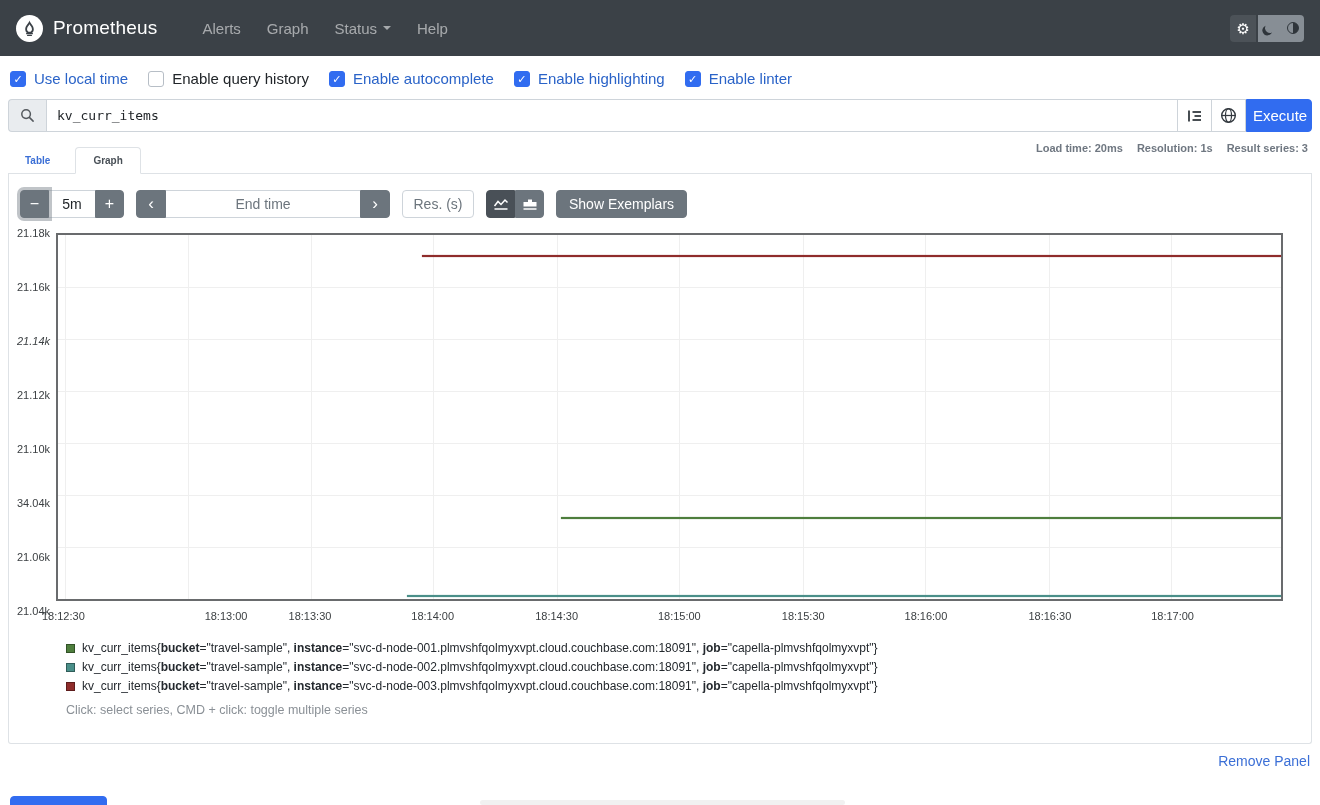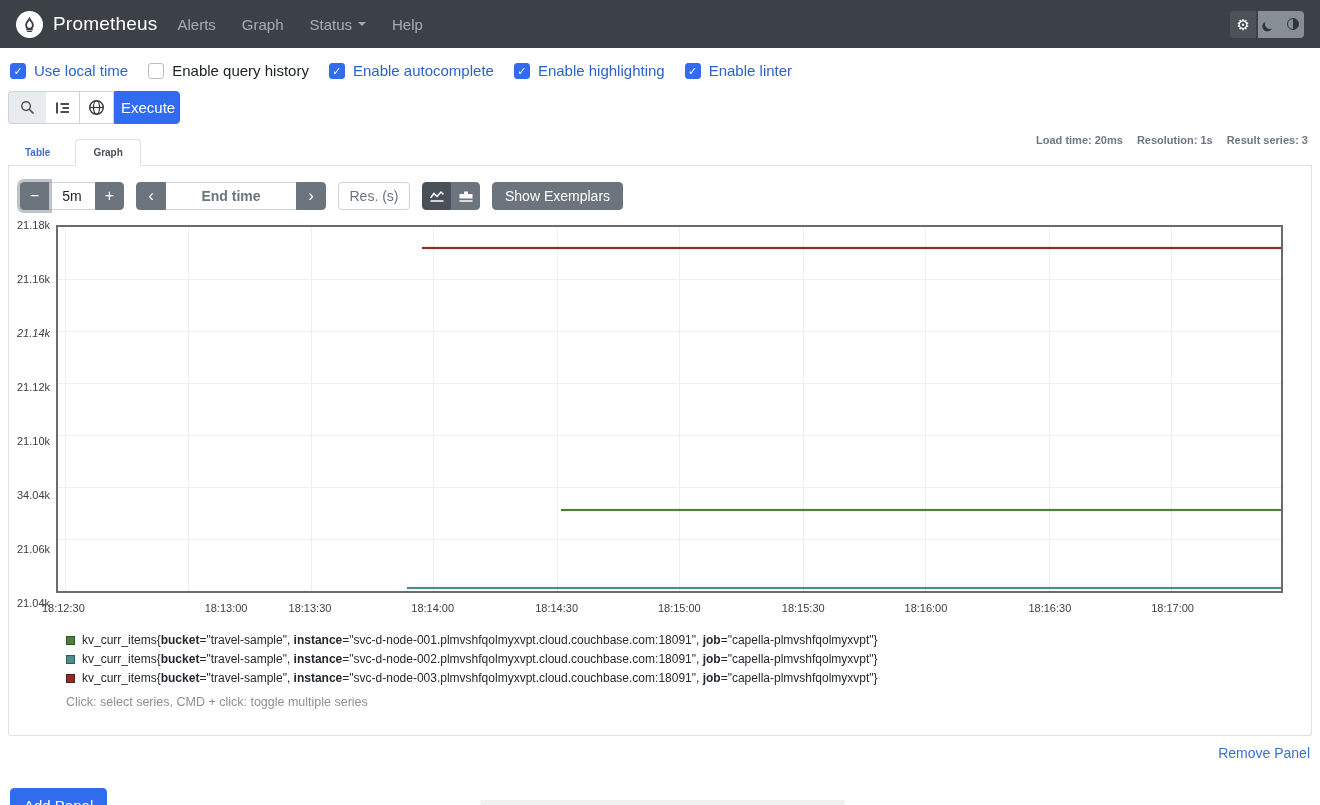--- a/index.html
+++ b/index.html
@@ -5,21 +5,21 @@
   * { box-sizing: border-box; }
   html,body { margin:0; padding:0; }
   body {
     width:1320px; height:805px; overflow:hidden;
     background:#fff; color:#212529;
     font-family:"Liberation Sans", sans-serif;
     position:relative;
   }
 
   
-  .navbar { height:48px; background:#3b4147; display:flex; align-items:center; padding:0 16px; }
+  .navbar { height:56px; background:#3b4147; display:flex; align-items:center; padding:0 16px;gap:25px; }
   .brand-wrap { display:flex; align-items:center; gap:10px; margin-right:20px; }
   .logo-circle { width:27px; height:27px; border-radius:50%; background:#fff; display:flex; align-items:center; justify-content:center; }
   .brand { color:#fff; font-size:19px; letter-spacing:0.2px; }
   .nav-items { display:flex; align-items:flex-end; }
   .nav-link { color:rgba(255,255,255,0.55); font-size:15px; text-decoration:none; margin-right:26px; display:inline-flex; align-items:center; cursor:pointer; }
   .caret { display:inline-block; width:0; height:0; margin-left:6px; border-left:4px solid transparent; border-right:4px solid transparent; border-top:4px solid rgba(255,255,255,0.55); }
   .nav-right { margin-left:auto; display:flex; align-items:center; gap:2px; }
   .gear-btn { width:26px; height:27px; background:#4c5258; border:none; border-radius:4px 0 0 4px; color:#fff; font-size:15px; line-height:27px; text-align:center; cursor:pointer; padding:0; }
   .theme-group { display:flex; background:#878e95; border-radius:0 4px 4px 0; height:27px; align-items:center; }
   .theme-btn { width:23px; height:27px; border:none; background:transparent; display:flex; align-items:center; justify-content:center; cursor:pointer; padding:0; }
@@ -55,21 +55,21 @@
   .gbtn { height:28px; background:#6c757d; color:#fff; border:1px solid #6c757d; font-size:16px; line-height:1; cursor:pointer; display:flex; align-items:center; justify-content:center; padding:0; font-family:inherit; }
   .gbtn.first { border-radius:4px 0 0 4px; }
   .gbtn.last { border-radius:0 4px 4px 0; }
   .gbtn.focused { box-shadow:0 0 0 3px rgba(130,138,145,0.5); position:relative; z-index:1; }
   .gbtn.activeToggle { background:#495057; border-color:#495057; }
   .sq { width:29px; }
   .chev { width:30px; font-size:17px; padding-bottom:2px; }
   .ctl-input { height:28px; border:1px solid #ced4da; text-align:center; font-size:14px; color:#212529; outline:none; font-family:inherit; }
   .ctl-input::placeholder { color:#6c757d; opacity:1; }
   .dur { width:46px; border-left:none; border-right:none; }
-  .endtime { width:130px; border-left:none; border-right:none;font-weight:bold; }
+  .endtime { width:194px; border-left:none; border-right:none; }
   .res { width:72px; border-radius:4px; }
   .exemplars { padding:0 12px; font-size:14px; border-radius:4px; }
 
   
   .chart-area { position:relative; height:402px; margin-top:7px; }
   .plot { position:absolute; left:38px; right:19px; top:8px; bottom:26px; border:2px solid #696b6d; background:#fff; }
   .hline { position:absolute; left:0; right:0; height:1px; background:#efefef; }
   .vline { position:absolute; top:0; bottom:0; width:1px; background:#efefef; }
   .series-line { position:absolute; height:2px; right:0; transform:translateY(-50%); }
   .y-axis { position:absolute; left:0; top:8px; bottom:16px; width:33px; }
@@ -153,20 +153,21 @@
   </div>
 
 
 <div class="query-row">
   <span class="prepend">
     <svg width="15" height="15" viewBox="0 0 16 16">
         <circle cx="6.5" cy="6.5" r="4.6" fill="none" stroke="#54595e" stroke-width="1.6"></circle>
         <line x1="10" y1="10" x2="14" y2="14" stroke="#54595e" stroke-width="1.6" stroke-linecap="round"></line>
       </svg>
   </span>
+  <input class="query-input" spellcheck="false" value="kv_curr_items" style="">
   <button class="icon-btn">
     <svg width="16" height="14" viewBox="0 0 16 14">
         <line x1="2" y1="1.5" x2="2" y2="12.5" stroke="#343a40" stroke-width="1.8"></line>
         <line x1="5.5" y1="3" x2="14" y2="3" stroke="#343a40" stroke-width="1.8"></line>
         <line x1="7.5" y1="7" x2="14" y2="7" stroke="#343a40" stroke-width="1.8"></line>
         <line x1="5.5" y1="11" x2="14" y2="11" stroke="#343a40" stroke-width="1.8"></line>
       </svg>
   </button>
   <button class="icon-btn">
     <svg width="17" height="17" viewBox="0 0 18 18">

